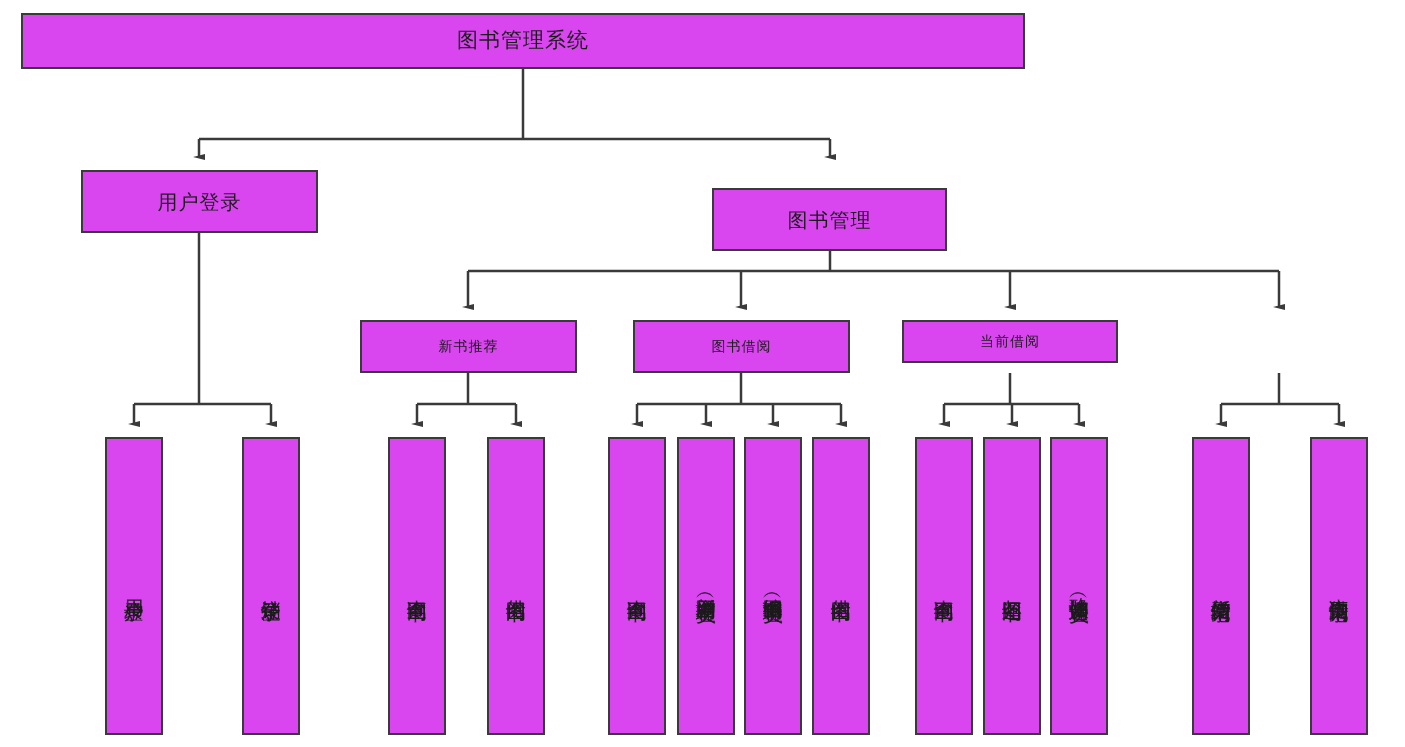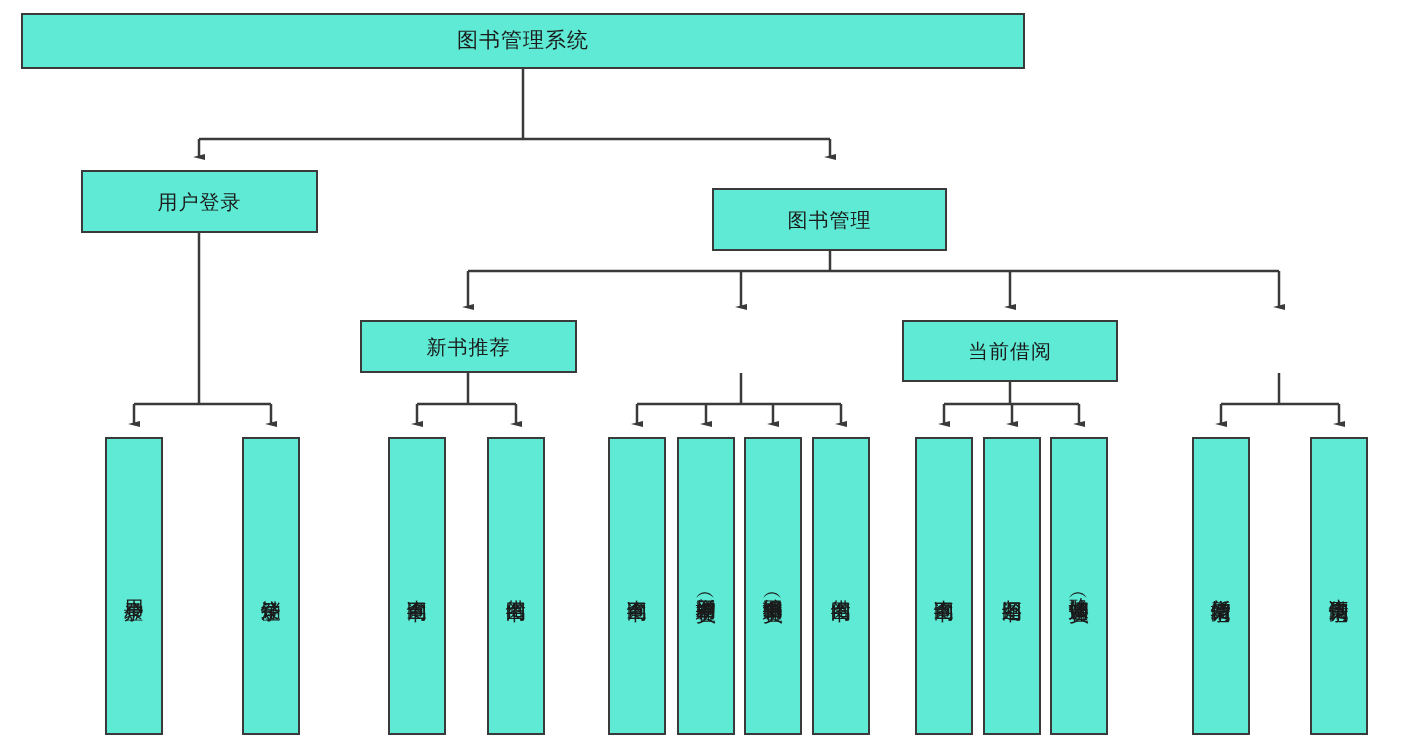--- a/index.html
+++ b/index.html
@@ -21,36 +21,36 @@
     position: absolute;
     left: 0;
     top: 0;
     width: 1405px;
     height: 747px;
     pointer-events: none;
   }
   .node {
     position: absolute;
     box-sizing: border-box;
-    background: #5eead4;
+    background: #d946ef;
     border: 2px solid #3a3a3a;
     display: flex;
     align-items: center;
     justify-content: center;
     color: #1b1b1b;
     z-index: 2;
   }
   .node-root {
     font-size: 21px;
   }
   .node-l1 {
     font-size: 20px;
   }
   .node-l2 {
-    font-size: 20px;
+    font-size: 14px;
   }
   .node-leaf {
     font-size: 20px;
     padding: 6px 0;
   }
   .vtext {
     writing-mode: vertical-rl;
     text-orientation: upright;
     line-height: 1.12;
     letter-spacing: 1px;
@@ -134,21 +134,24 @@
   <div class="node node-l1" style="left:81px; top:170px; width:237px; height:63px;">
     <span class="htext">用户登录</span>
   </div>
   <div class="node node-l1" style="left:712px; top:188px; width:235px; height:63px;">
     <span class="htext">图书管理</span>
   </div>
 
   <div class="node node-l2" style="left:360px; top:320px; width:217px; height:53px;">
     <span class="htext">新书推荐</span>
   </div>
-  <div class="node node-l2" style="left:902px; top:320px; width:216px; height:62px;">
+  <div class="node node-l2" style="left:633px; top:320px; width:217px; height:53px;">
+    <span class="htext">图书借阅</span>
+  </div>
+  <div class="node node-l2" style="left:902px; top:320px; width:216px; height:43px;">
     <span class="htext">当前借阅</span>
   </div>
 
   <div class="node node-leaf" style="left:105px; top:437px; width:58px; height:298px;">
     <span class="vtext">用户登录</span>
   </div>
   <div class="node node-leaf" style="left:242px; top:437px; width:58px; height:298px;">
     <span class="vtext">注销登录</span>
   </div>
 

